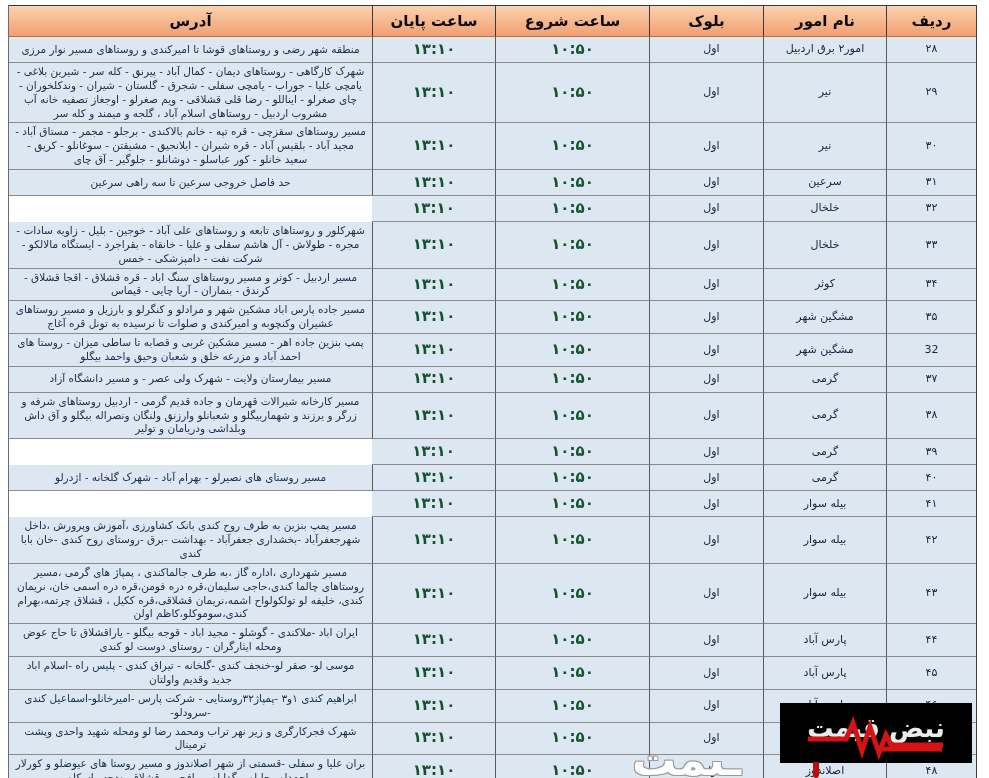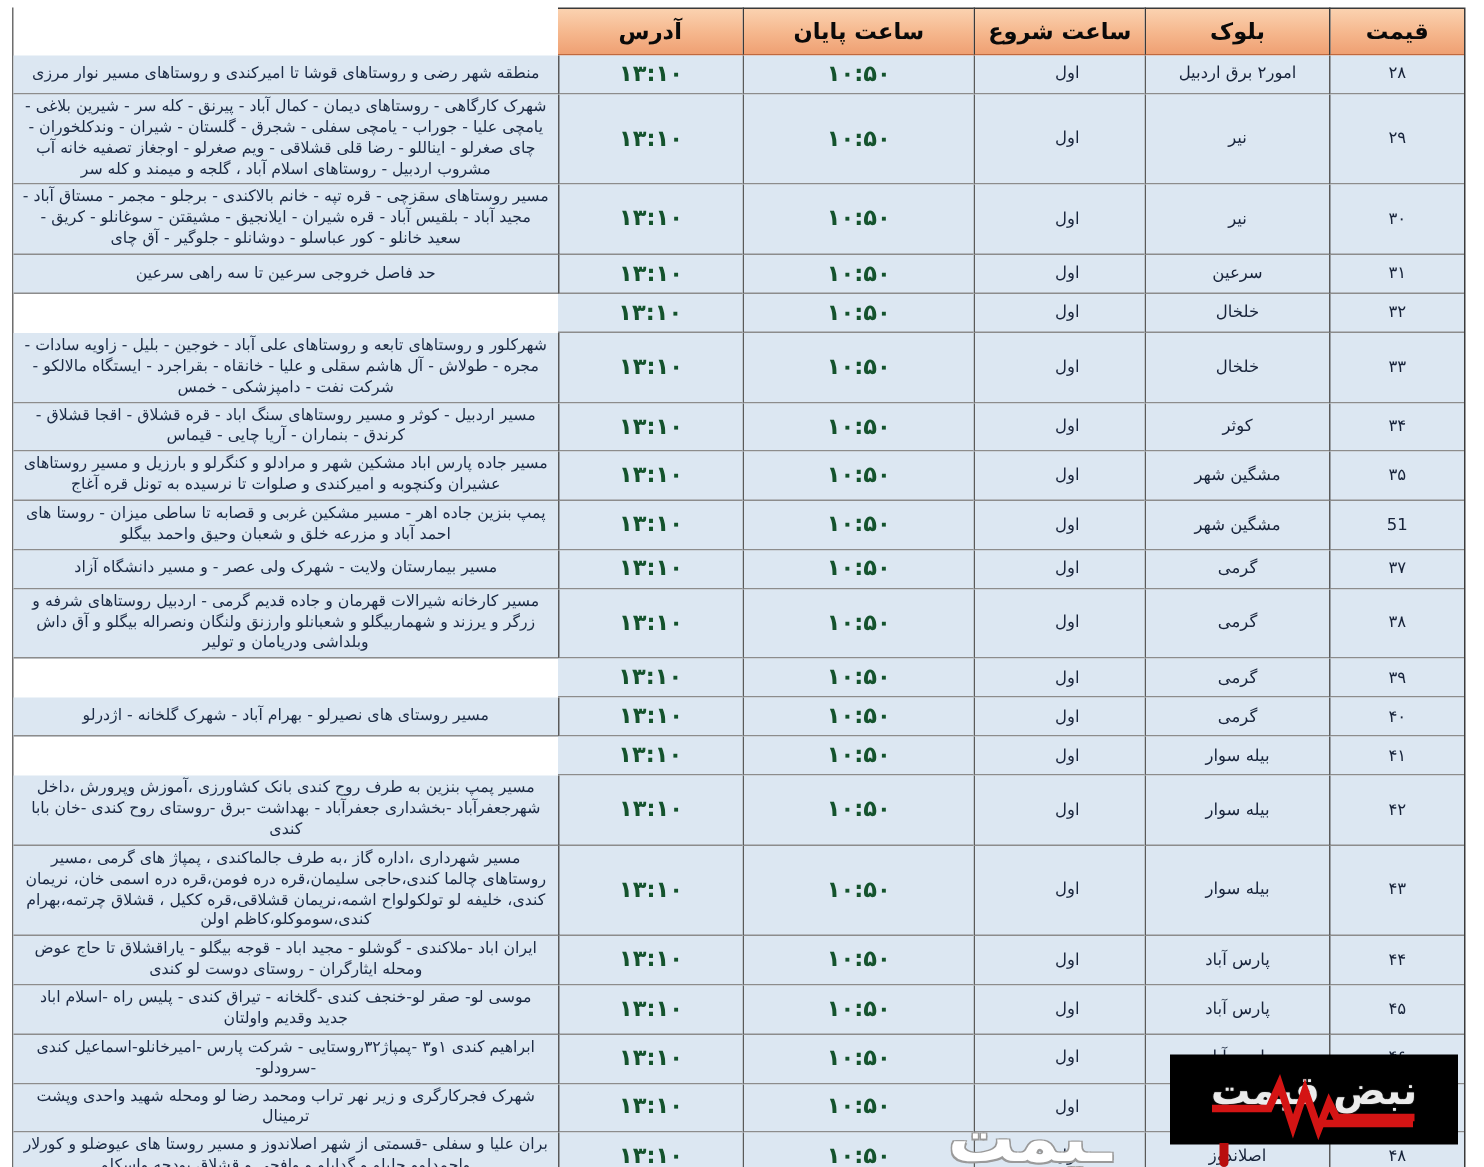--- a/index.html
+++ b/index.html
@@ -39,21 +39,22 @@
     text-shadow:-1px -1px 0 #9a9a9a,1px -1px 0 #9a9a9a,-1px 1px 0 #9a9a9a,1px 1px 0 #9a9a9a;pointer-events:none;margin-top:36px;}
   .wm-drip{position:absolute;left:813px;top:762px;width:6px;height:16px;background:#b90e0e;border-radius:0 0 4px 4px;z-index:7;}
 </style>
 </head>
 <body>
 
 <div class="page">
 
   <div class="grid-table">
     <div class="t-row t-head">
-      <div class="cell">قیمت</div>
+      <div class="cell">ردیف</div>
+      <div class="cell">نام امور</div>
       <div class="cell">بلوک</div>
       <div class="cell">ساعت شروع</div>
       <div class="cell">ساعت پایان</div>
       <div class="cell">آدرس</div>
     </div>
     <div class="t-body" id="tbody">
     <div class="t-row">
       <div class="cell c-row">۲۸</div>
       <div class="cell c-name">امور۲ برق اردبیل</div>
       <div class="cell c-block">اول</div>
@@ -118,21 +119,21 @@
     <div class="t-row">
       <div class="cell c-row">۳۵</div>
       <div class="cell c-name">مشگین شهر</div>
       <div class="cell c-block">اول</div>
       <div class="cell c-time">۱۰:۵۰</div>
       <div class="cell c-time">۱۳:۱۰</div>
       <div class="cell c-addr">مسیر جاده پارس اباد مشکین شهر و مرادلو و کنگرلو و بارزیل و مسیر روستاهای عشیران وکنچوبه و امیرکندی و صلوات تا نرسیده به تونل قره آغاج</div>
     </div>
 
     <div class="t-row">
-      <div class="cell c-row">51</div>
+      <div class="cell c-row">32</div>
       <div class="cell c-name">مشگین شهر</div>
       <div class="cell c-block">اول</div>
       <div class="cell c-time">۱۰:۵۰</div>
       <div class="cell c-time">۱۳:۱۰</div>
       <div class="cell c-addr">پمپ بنزین جاده اهر - مسیر مشکین غربی و قصابه تا ساطی میزان - روستا های احمد آباد و مزرعه خلق و شعبان وحیق واحمد بیگلو</div>
     </div>
 
     <div class="t-row">
       <div class="cell c-row">۳۷</div>
       <div class="cell c-name">گرمی</div>

